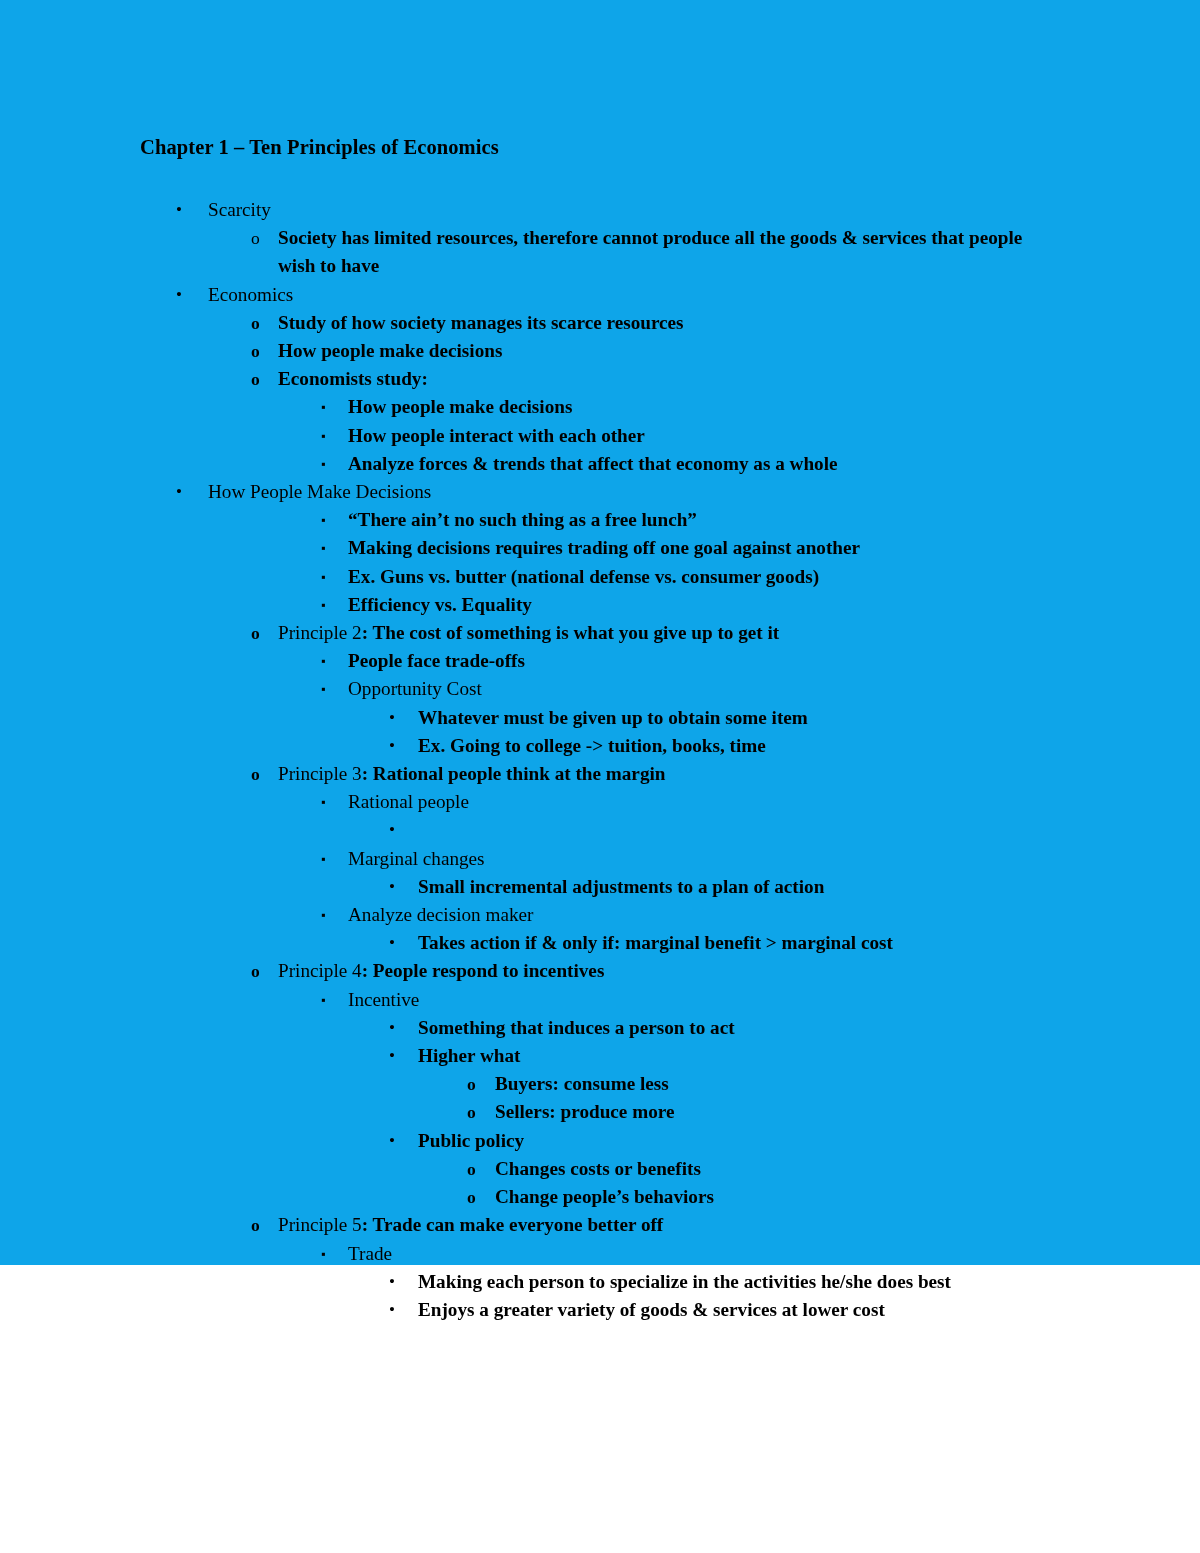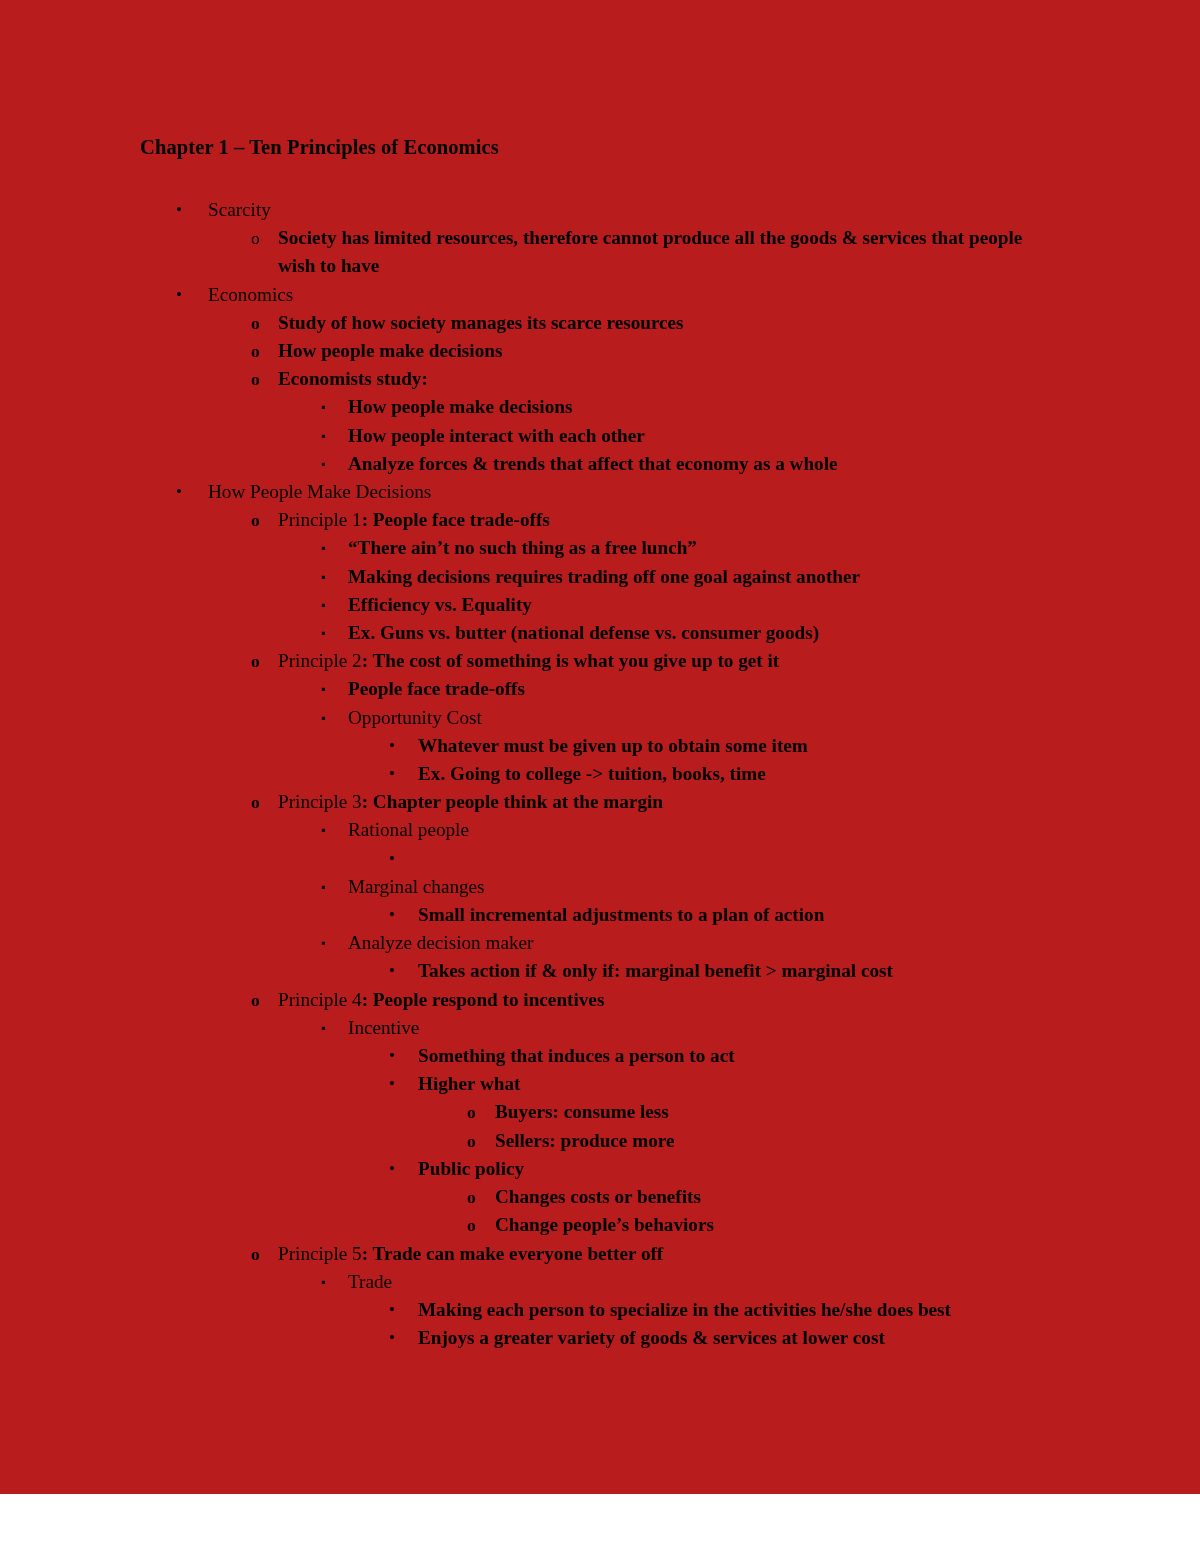--- a/index.html
+++ b/index.html
@@ -12,22 +12,22 @@
     width: 1200px;
     height: 1553px;
     font-family: "Liberation Serif", "DejaVu Serif", serif;
     color: #000000;
     overflow: hidden;
   }
 
   .page {
     position: relative;
     width: 1200px;
-    height: 1494px;
-    background: #b91c1c;
+    height: 1265px;
+    background: #0ea5e9;
     box-sizing: border-box;
   }
 
   .doc-title {
     position: absolute;
     left: 140px;
     top: 136px;
     font-size: 20.5px;
     font-weight: bold;
     letter-spacing: 0.1px;
@@ -148,40 +148,36 @@
         <span class="txt normal">How people interact with each other</span>
       </div>
       <div class="row lvl3">
         <span class="bullet b-square"></span>
         <span class="txt normal">Analyze forces &amp; trends that affect that economy as a whole</span>
       </div>
       <div class="row lvl1">
         <span class="bullet b-disc"></span>
         <span class="txt bold">How People Make Decisions</span>
       </div>
-      <div class="row lvl2">
-        <span class="bullet b-circle-bold"></span>
-        <span class="txt"><span class="bold">Principle 1</span><span class="normal">: People face trade-offs</span></span>
-      </div>
       <div class="row lvl3">
         <span class="bullet b-square"></span>
         <span class="txt normal">“There ain’t no such thing as a free lunch”</span>
       </div>
       <div class="row lvl3">
         <span class="bullet b-square"></span>
         <span class="txt normal">Making decisions requires trading off one goal against another</span>
       </div>
       <div class="row lvl3">
         <span class="bullet b-square"></span>
+        <span class="txt normal">Ex. Guns vs. butter (national defense vs. consumer goods)</span>
+      </div>
+      <div class="row lvl3">
+        <span class="bullet b-square"></span>
         <span class="txt normal">Efficiency vs. Equality</span>
       </div>
-      <div class="row lvl3">
-        <span class="bullet b-square"></span>
-        <span class="txt normal">Ex. Guns vs. butter (national defense vs. consumer goods)</span>
-      </div>
       <div class="row lvl2">
         <span class="bullet b-circle-bold"></span>
         <span class="txt"><span class="bold">Principle 2</span><span class="normal">: The cost of something is what you give up to get it</span></span>
       </div>
       <div class="row lvl3">
         <span class="bullet b-square"></span>
         <span class="txt normal">People face trade-offs</span>
       </div>
       <div class="row lvl3">
         <span class="bullet b-square"></span>
@@ -190,21 +186,21 @@
       <div class="row lvl4">
         <span class="bullet b-disc"></span>
         <span class="txt normal">Whatever must be given up to obtain some item</span>
       </div>
       <div class="row lvl4">
         <span class="bullet b-disc"></span>
         <span class="txt normal">Ex. Going to college -&gt; tuition, books, time</span>
       </div>
       <div class="row lvl2">
         <span class="bullet b-circle-bold"></span>
-        <span class="txt"><span class="bold">Principle 3</span><span class="normal">: Chapter people think at the margin</span></span>
+        <span class="txt"><span class="bold">Principle 3</span><span class="normal">: Rational people think at the margin</span></span>
       </div>
       <div class="row lvl3">
         <span class="bullet b-square"></span>
         <span class="txt bold">Rational people</span>
       </div>
       <div class="row lvl4">
         <span class="bullet b-disc"></span>
       </div>
       <div class="row lvl3">
         <span class="bullet b-square"></span>

